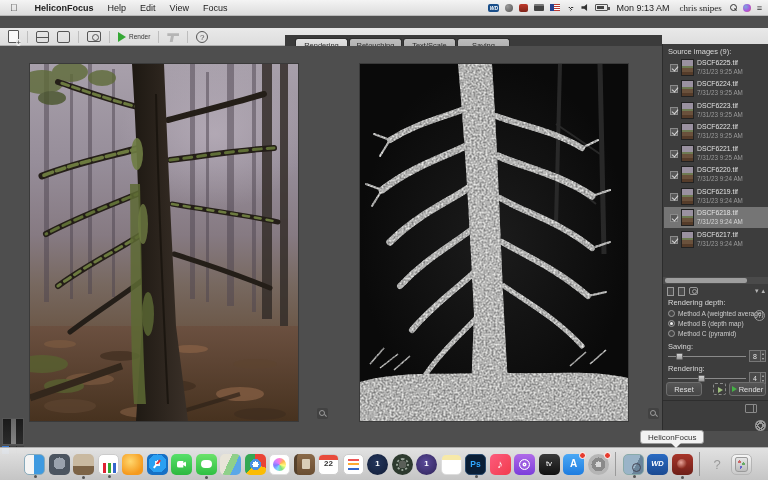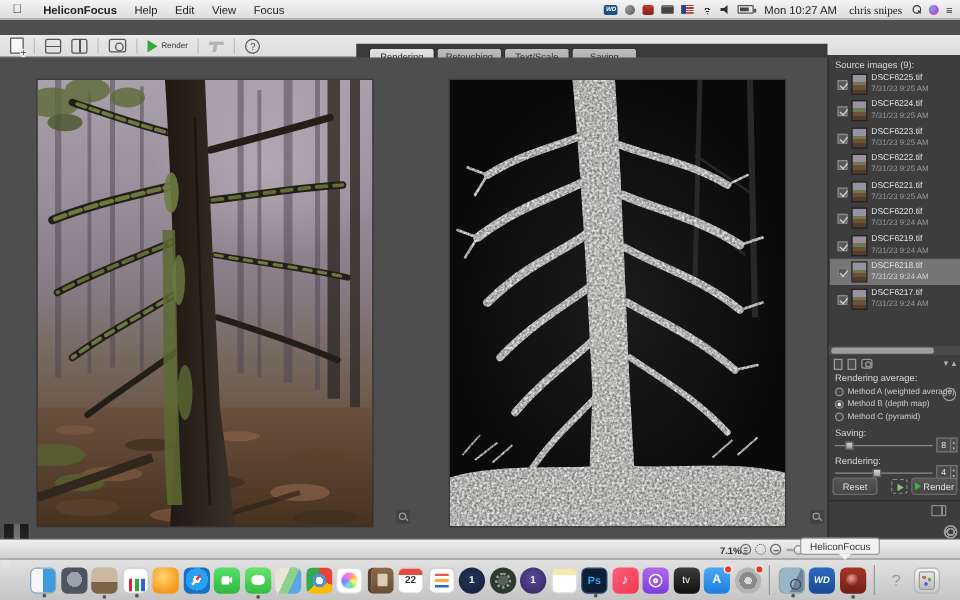--- a/index.html
+++ b/index.html
@@ -246,21 +246,21 @@
     </div>
     <div class="mb-right">
       <span class="sicon wd-mini">WD</span>
       <span class="sicon moon-mini"></span>
       <span class="sicon red-mini"></span>
       <span class="sicon printer-mini"></span>
       <span class="sicon flag-mini"></span>
       <span class="sicon wifi-mini"></span>
       <span class="sicon vol-mini"></span>
       <span class="sicon batt-mini"></span>
-      <span class="clock">Mon 10:27 AM</span>
+      <span class="clock">Mon 9:13 AM</span>
       <span class="user">chris snipes</span>
       <span class="sicon mag-mini"></span>
       <span class="sicon siri-mini"></span>
       <span class="list-mini">≡</span>
     </div>
   </div>
 
   <div id="window">
 
     <div id="toolbar">
@@ -539,21 +539,21 @@
       <div id="listtools">
         <span class="mini-doc"></span>
         <span class="mini-doc"></span>
         <span class="mini-cam"></span>
         <span class="chevrons">
           <span>▾</span>
           <span>▴</span>
         </span>
       </div>
 
-      <div id="rm-title">Rendering average:</div>
+      <div id="rm-title">Rendering depth:</div>
       <div class="radiorow" style="top:266px">
         <span class="radio"></span>
         <span class="rlabel">Method A (weighted average)</span>
       </div>
       <div class="radiorow" style="top:276px">
         <span class="radio sel"></span>
         <span class="rlabel">Method B (depth map)</span>
       </div>
       <div class="radiorow" style="top:286px">
         <span class="radio"></span>
@@ -592,29 +592,20 @@
       <div class="btn" id="btn-render">
         <span class="pl"></span>
         <span>Render</span>
       </div>
 
       <div id="sb-divider"></div>
       <div class="panel-ico"></div>
       <div class="gear-ico"></div>
     </div>
 
-    <div id="statusbar">
-      <span id="zoom-pct">7.1%</span>
-      <span class="zico one"></span>
-      <span class="zico fit"></span>
-      <span class="zico minus"></span>
-      <span id="zslider">
-          <span class="zknob"></span>
-        </span>
-    </div>
 
     <div id="dock-tip">HeliconFocus</div>
   </div>
 
   <div id="dock">
     <div class="dicon d-finder">
         <span class="dot"></span>
       </div>
     <div class="dicon d-launchpad"></div>
     <div class="dicon d-preview">

